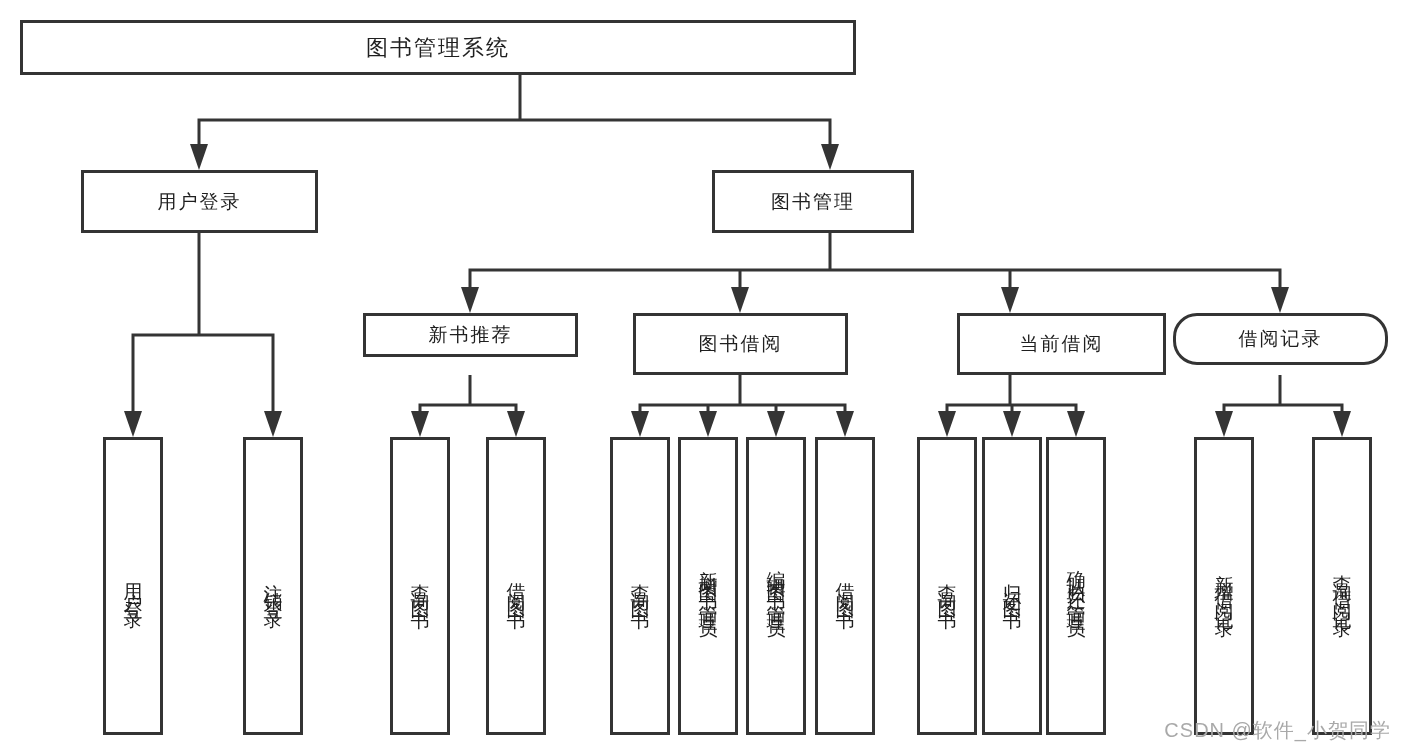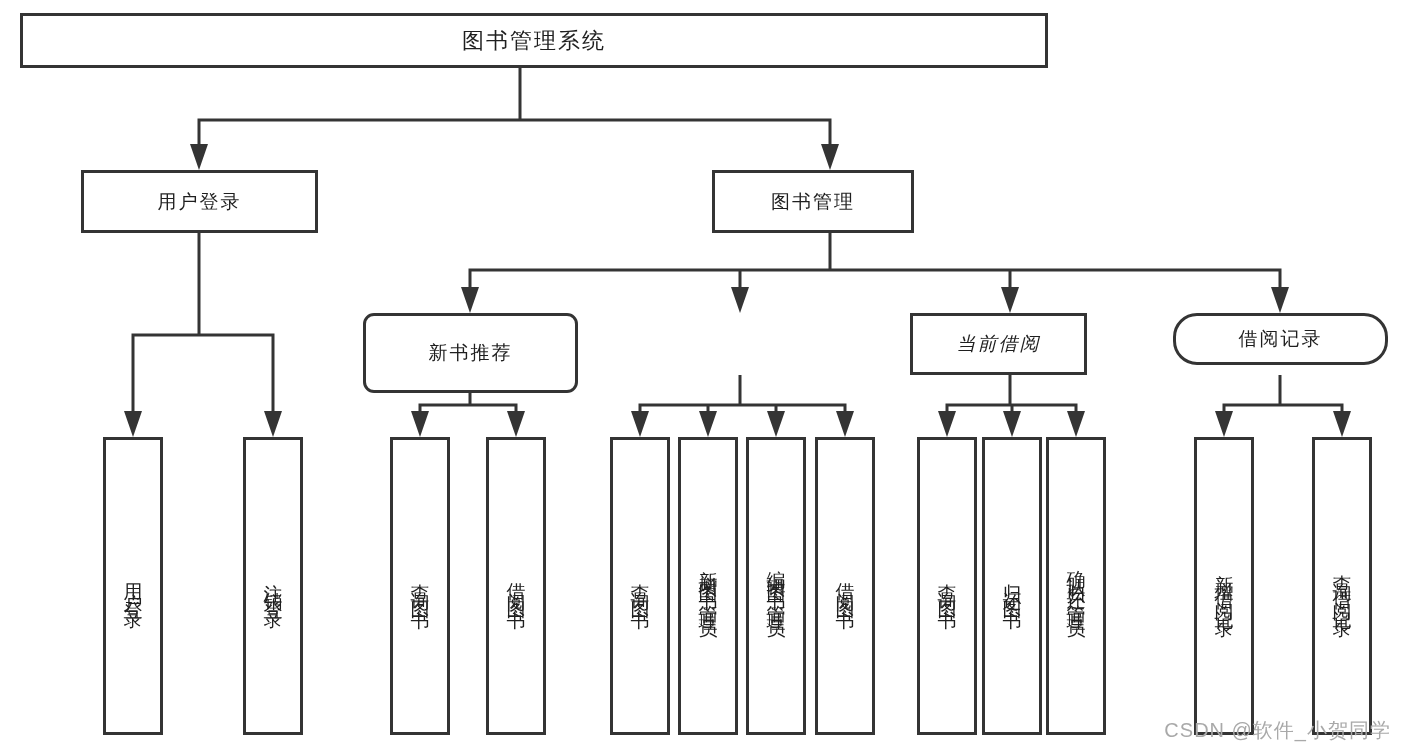--- a/index.html
+++ b/index.html
@@ -86,27 +86,28 @@
       <path d="M776 437 l-9 -26 h18 z"></path>
       <path d="M845 437 l-9 -26 h18 z"></path>
       <path d="M947 437 l-9 -26 h18 z"></path>
       <path d="M1012 437 l-9 -26 h18 z"></path>
       <path d="M1076 437 l-9 -26 h18 z"></path>
       <path d="M1224 437 l-9 -26 h18 z"></path>
       <path d="M1342 437 l-9 -26 h18 z"></path>
     </g>
   </svg>
 
-  <div class="node" style="left:20px; top:13px; width:1028px; height:55px; font-size:22px;text-align:right;">图书管理系统</div>
+  <div class="node" style="left:20px; top:20px; width:836px; height:55px; font-size:22px;text-align:right;">图书管理系统</div>
 
   <div class="node" style="left:81px; top:170px; width:237px; height:63px;">用户登录</div>
   <div class="node" style="left:712px; top:170px; width:202px; height:63px;">图书管理</div>
 
-  <div class="node" style="left:363px; top:313px; width:215px; height:80px;border-radius:11px;">新书推荐</div>
-  <div class="node" style="left:910px; top:313px; width:177px; height:62px;font-style:italic;">当前借阅</div>
+  <div class="node" style="left:363px; top:313px; width:215px; height:44px;">新书推荐</div>
+  <div class="node" style="left:633px; top:313px; width:215px; height:62px;">图书借阅</div>
+  <div class="node" style="left:957px; top:313px; width:209px; height:62px;">当前借阅</div>
   <div class="node" style="left:1173px; top:313px; width:215px; height:52px;border-radius:24px;">借阅记录</div>
 
   <div class="node" style="left:103px; top:437px; width:60px; height:298px;">
     <span class="vtext">用户登录</span>
   </div>
   <div class="node" style="left:243px; top:437px; width:60px; height:298px;">
     <span class="vtext">注销登录</span>
   </div>
 
   <div class="node" style="left:390px; top:437px; width:60px; height:298px;">

